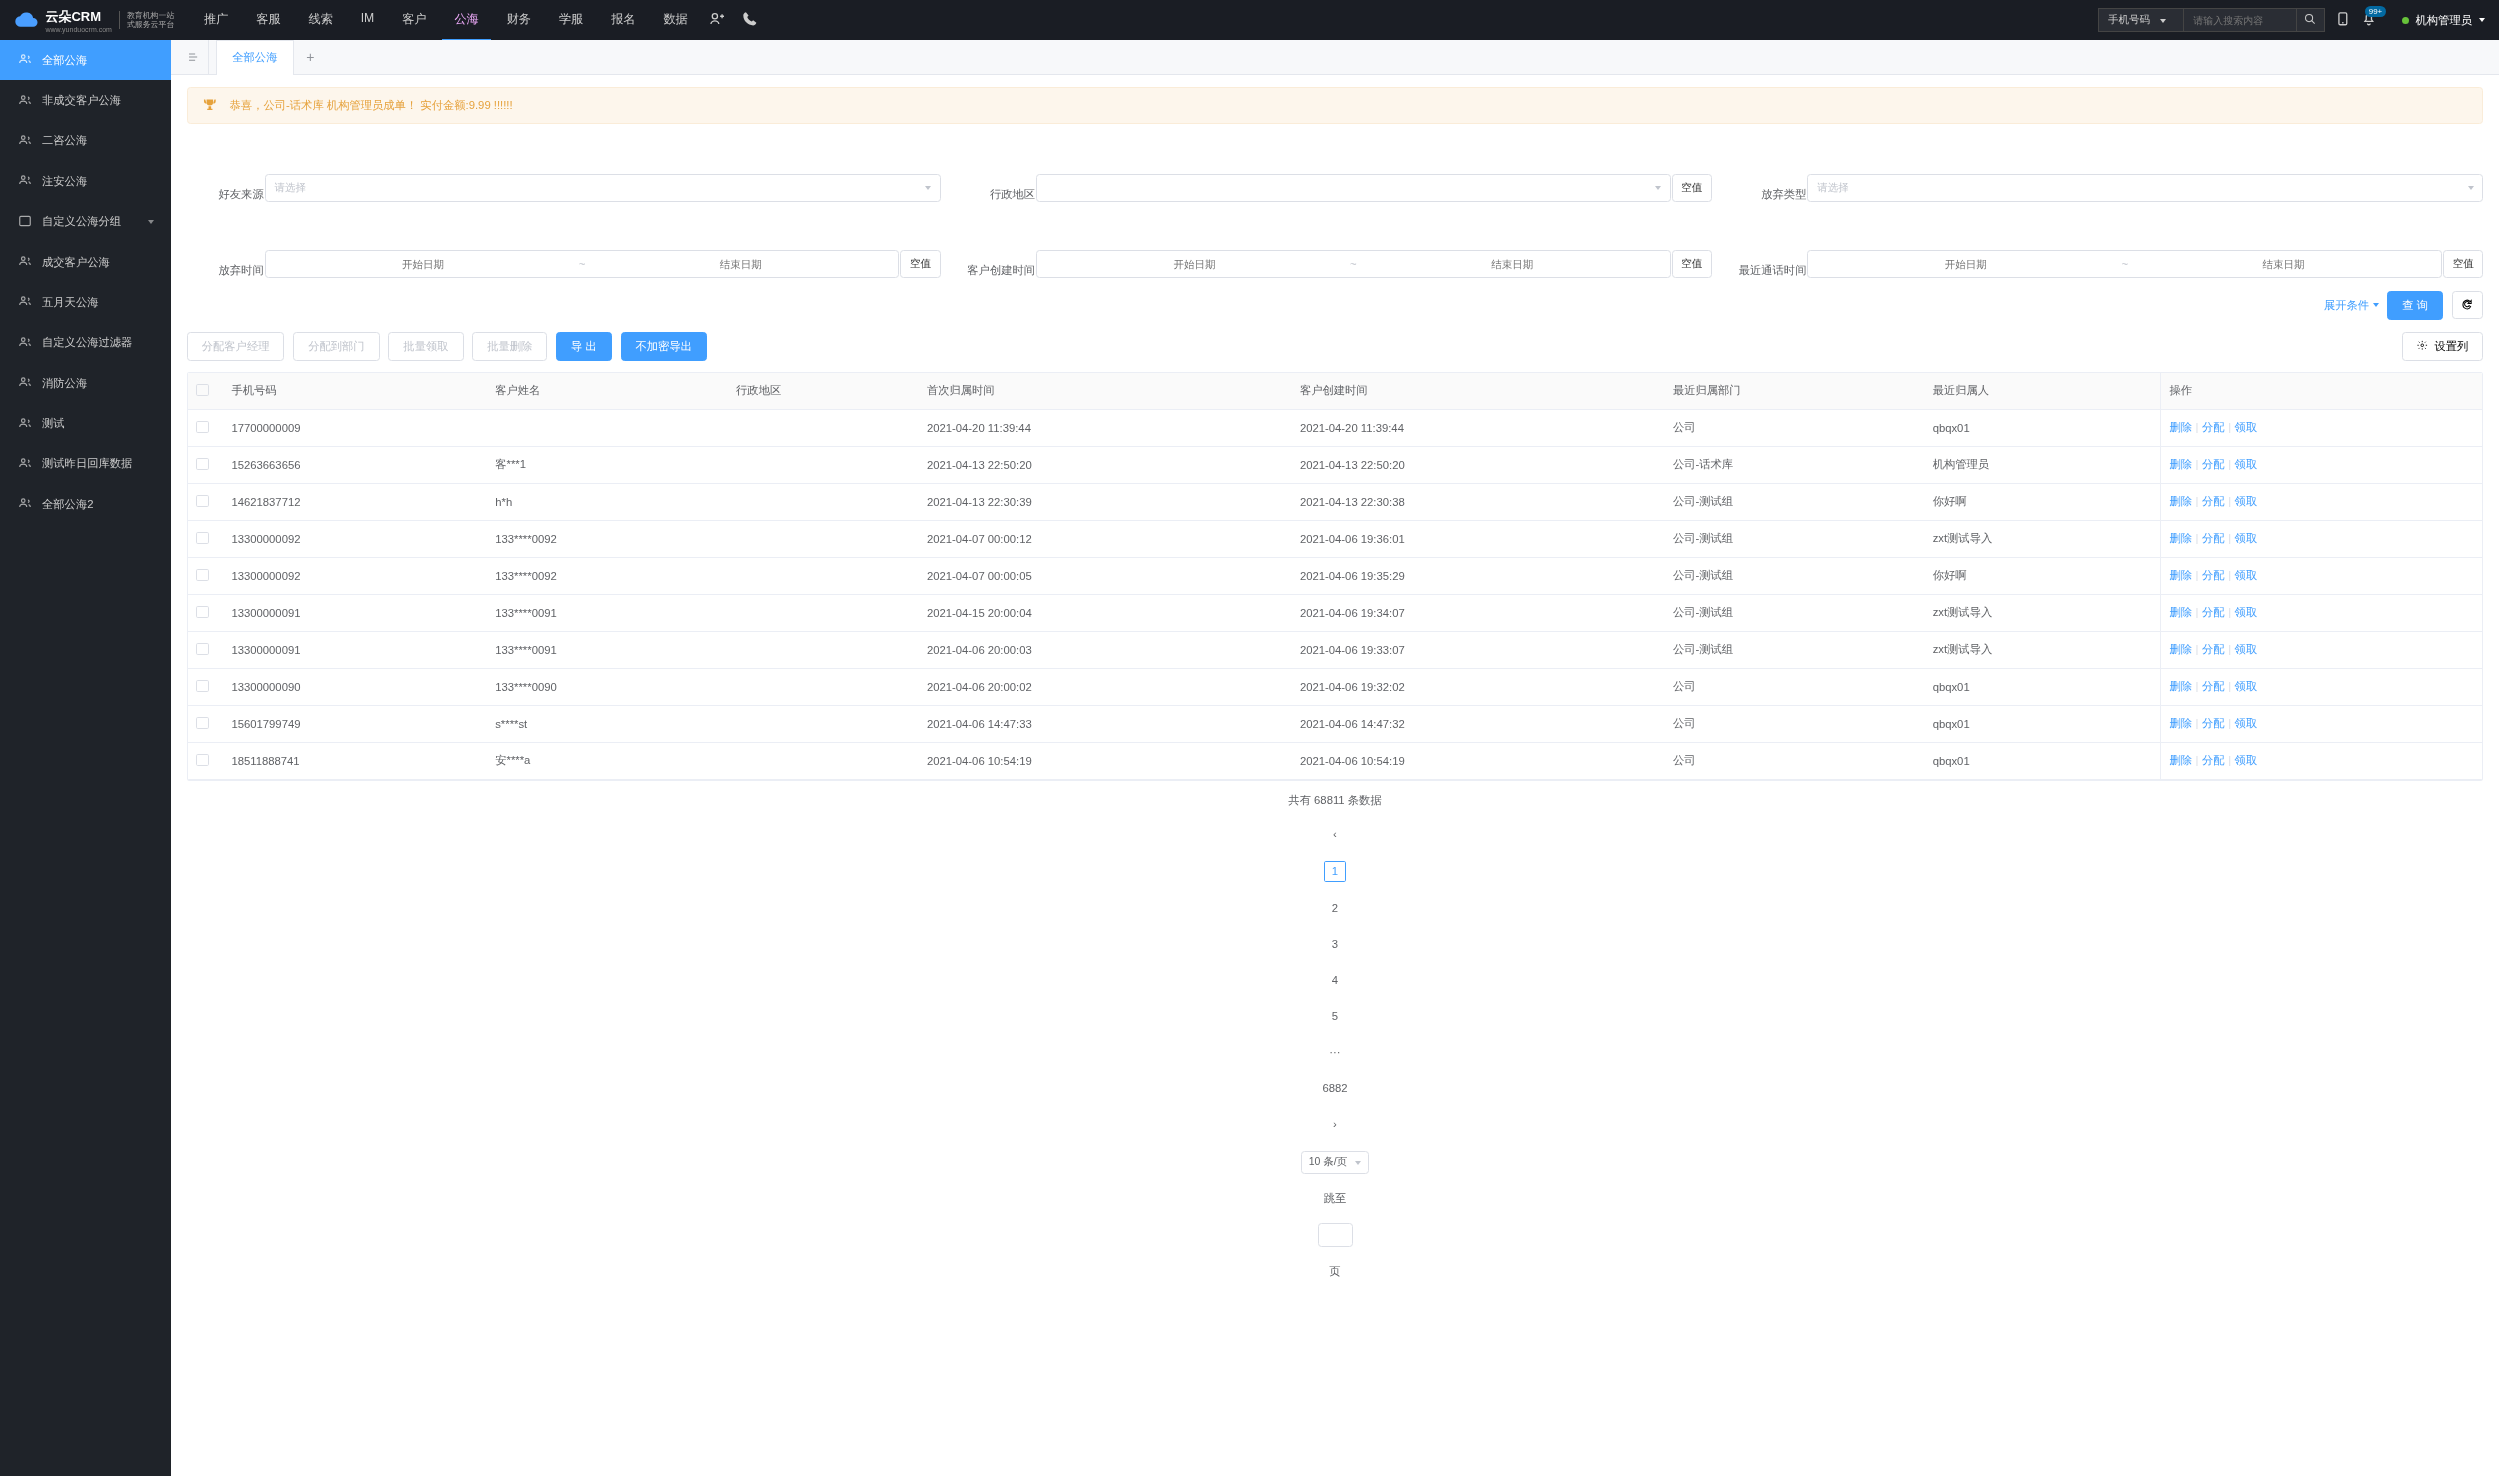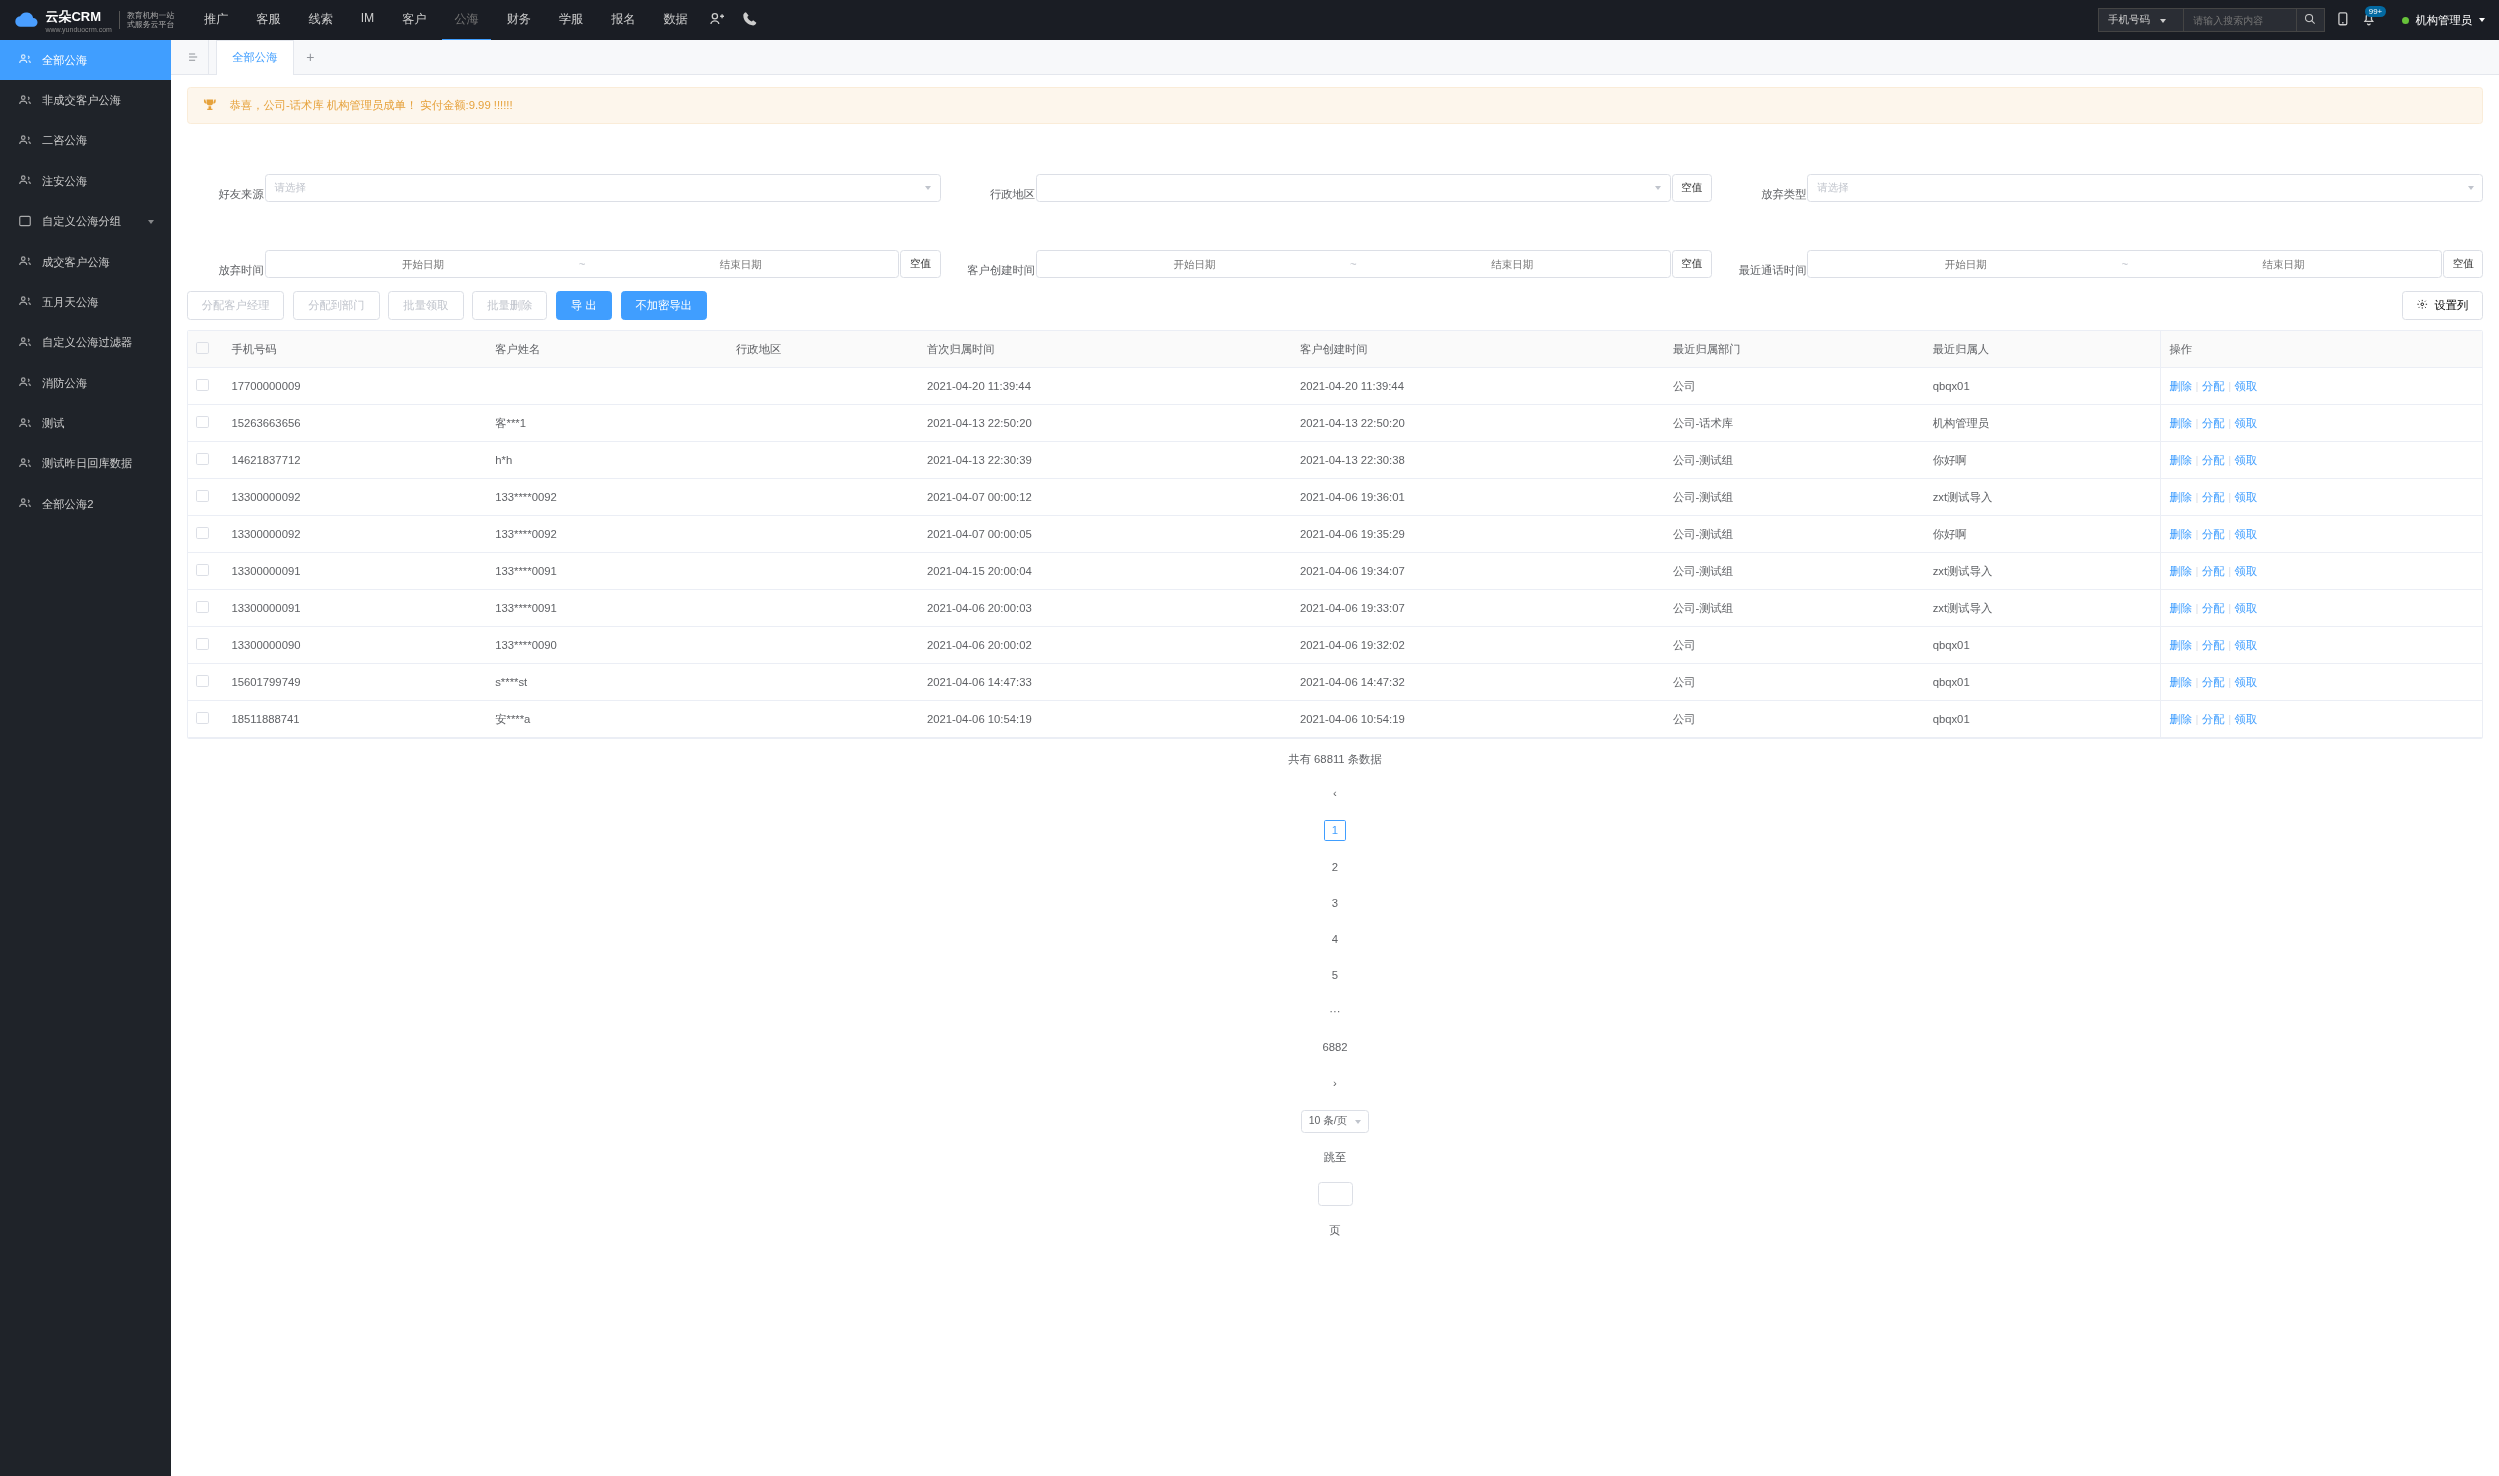--- a/index.html
+++ b/index.html
@@ -7,21 +7,21 @@
 .app { display: flex; flex-direction: column; height: 100vh; }
 
 
 .header { background: #1a1d24; color: #fff; height: 40px; display: flex; align-items: center; padding: 0 14px; }
 .logo { display: flex; align-items: center; gap: 7px; padding-right: 17.5px; }
 .logo-icon { width: 24.4px; height: 17.5px; }
 .logo-text { font-size: 13px; font-weight: bold; color: #fff; }
 .logo-sub { font-size: 7.9px; color: #aaa; border-left: 0.9px solid #555; padding-left: 7px; line-height: 1.2; }
 .nav { display: flex; gap: 3.5px; }
 .nav-item { padding: 10.5px 12.2px; color: #ccc; cursor: pointer; font-size: 12.2px; }
-.nav-item.active { color: #737373; border-bottom: 1.7px solid #409eff; }
+.nav-item.active { color: #f0abfc; border-bottom: 1.7px solid #409eff; }
 .nav-icon { padding: 10.5px 8.7px; color: #ccc; cursor: pointer; }
 .header-right { margin-left: auto; display: flex; align-items: center; gap: 10.5px; }
 .search-group { display: flex; }
 .search-select { background: #2a2d34; border: 0.9px solid #444; color: #ccc; padding: 4.4px 17.5px 4.4px 8.7px; font-size: 10.5px; position: relative; }
 .search-input { background: #2a2d34; border: 0.9px solid #444; border-left: none; color: #ccc; padding: 4.4px 26px 4.4px 8.7px; font-size: 10px; width: 113px; }
 .search-btn { background: #2a2d34; border: 0.9px solid #444; border-left: none; color: #ccc; padding: 4.4px 7px; }
 .header-icon { color: #ccc; cursor: pointer; position: relative; }
 .badge { position: absolute; top: -5.2px; right: -8.7px; background: #0369a1; color: #fff; font-size: 7.9px; padding: 0.9px 3.5px; border-radius: 7px; }
 .user-menu { display: flex; align-items: center; gap: 7px; color: #fff; cursor: pointer; padding-left: 14px; }
 .user-dot { width: 7px; height: 7px; background: #67c23a; border-radius: 50%; }
@@ -330,20 +330,32 @@
             <span class="filter-label">最近通话时间</span>
             <div class="date-range">
               <input class="date-input" placeholder="开始日期" style="">
               <span style="color:#c0c4cc">~</span>
               <input class="date-input" placeholder="结束日期" style="">
             </div>
             <div class="filter-empty-btn">空值</div>
           </div>
         </div>
 
+        <div class="filter-actions">
+          <span class="expand-link">
+            <span>展开条件</span>
+            <span class="arrow-down"></span>
+          </span>
+          <button class="btn btn-primary">查 询</button>
+          <button class="btn btn-icon">
+            <svg width="12.2" height="12.2" viewBox="0 0 24 24" fill="none" stroke="currentColor" stroke-width="2">
+                <path d="M4 12a8 8 0 0114-5l2-2v6h-6l2-2a5 5 0 00-9 3 5 5 0 009 3l3 2a8 8 0 01-15-5z"></path>
+              </svg>
+          </button>
+        </div>
 
         <div class="toolbar">
           <button class="btn btn-disabled">分配客户经理</button>
           <button class="btn btn-disabled">分配到部门</button>
           <button class="btn btn-disabled">批量领取</button>
           <button class="btn btn-disabled">批量删除</button>
           <button class="btn btn-primary">导 出</button>
           <button class="btn btn-primary">不加密导出</button>
           <div class="toolbar-right">
             <button class="btn">

